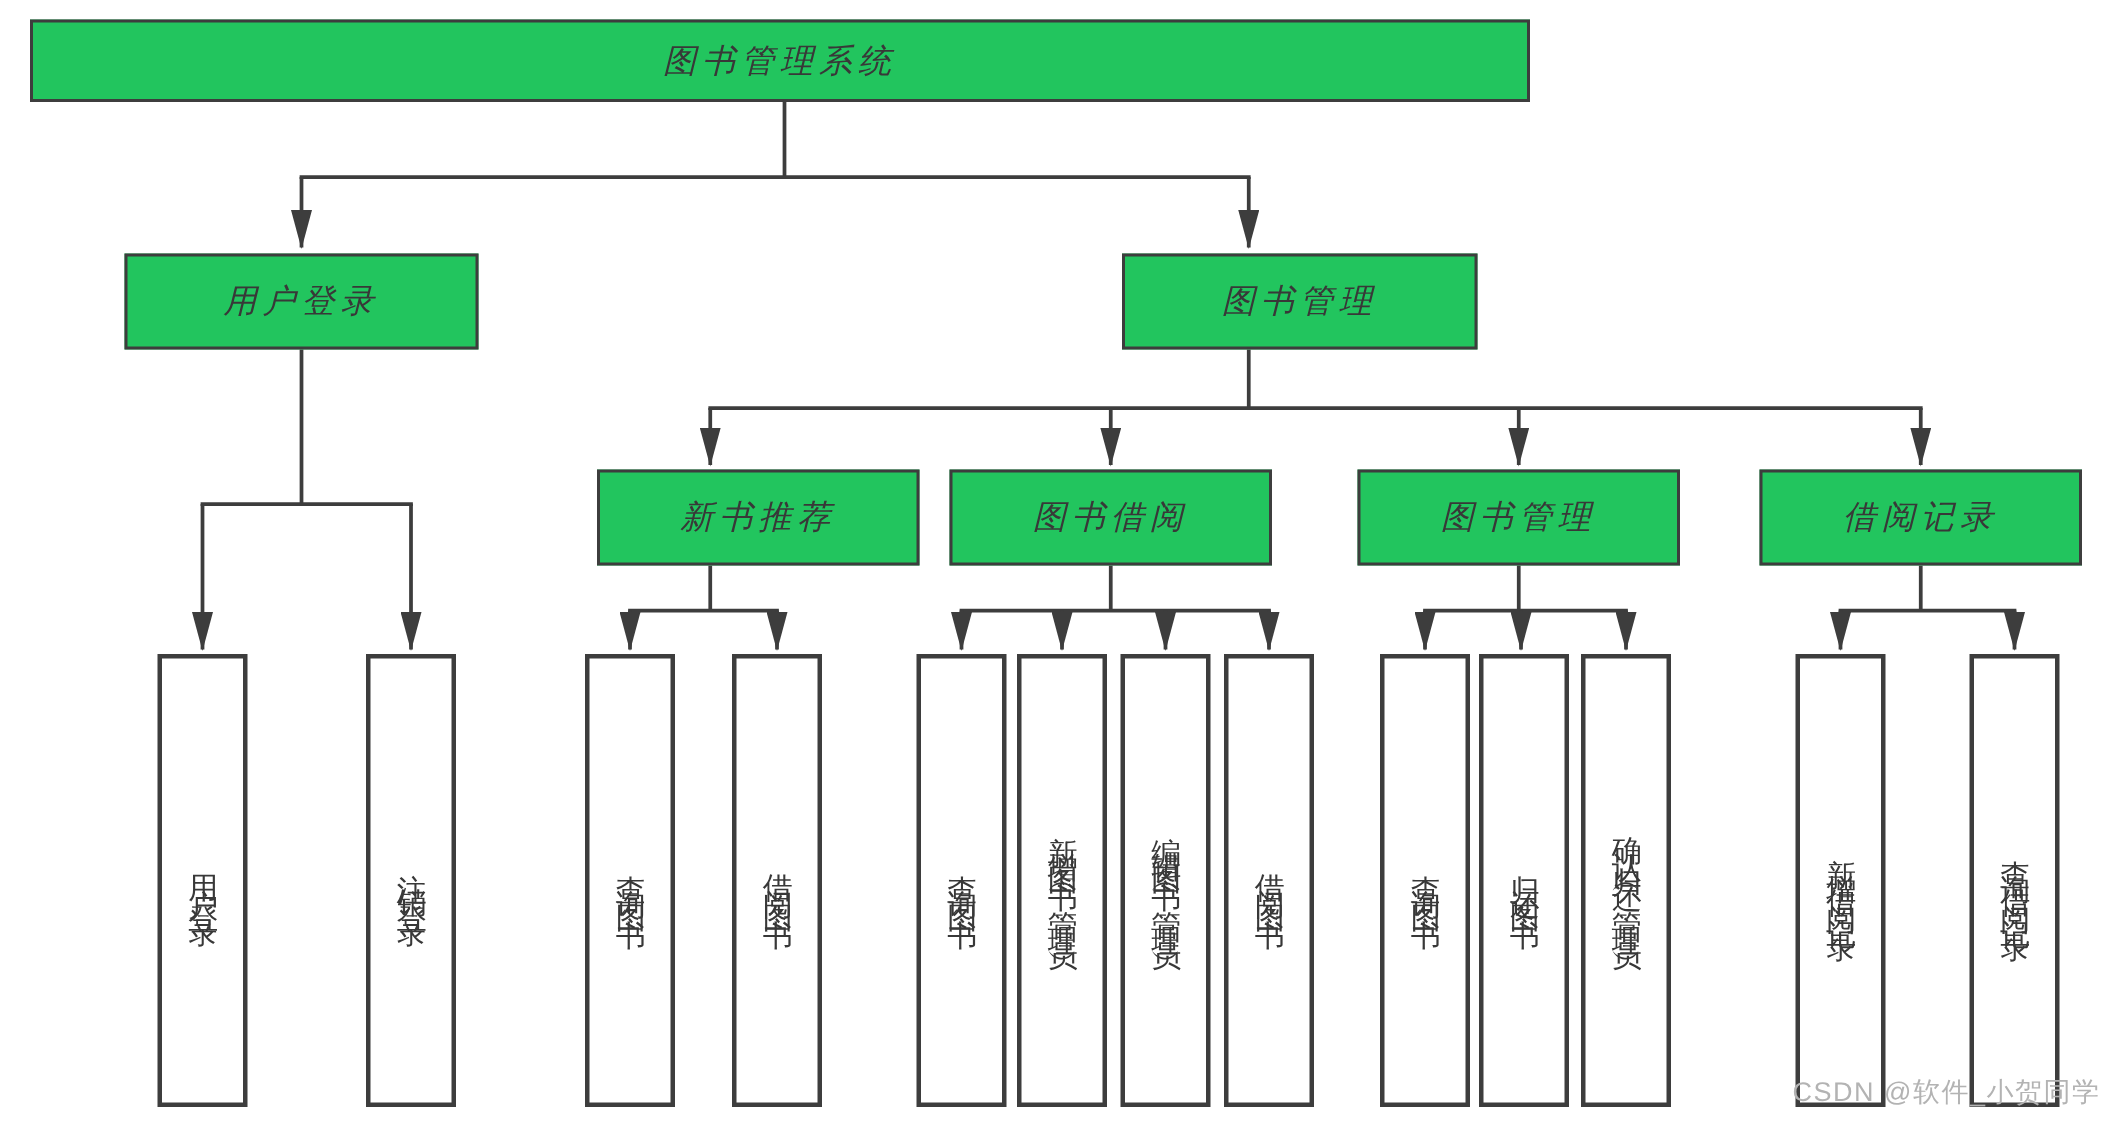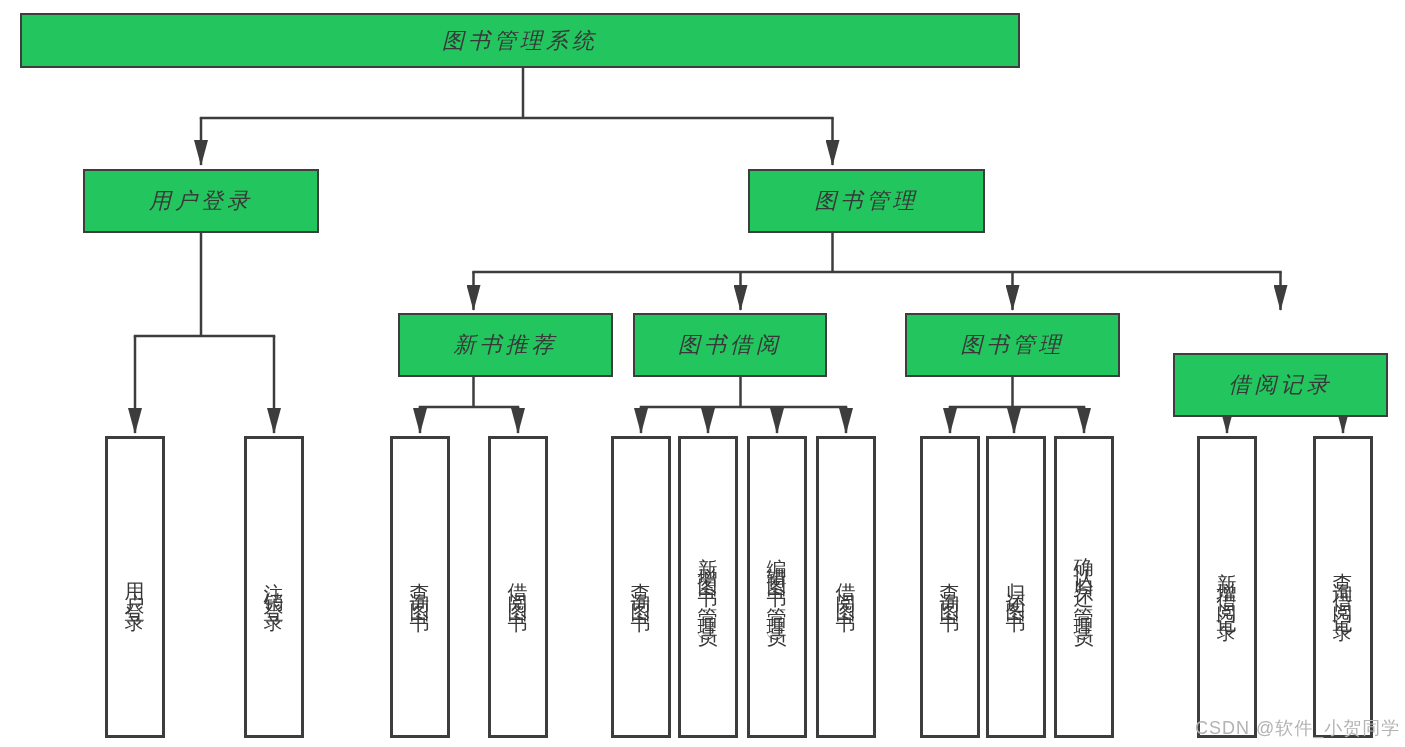--- a/index.html
+++ b/index.html
@@ -81,23 +81,23 @@
     <line class="c" x1="1227" y1="407" x2="1227" y2="433" marker-end="url(#arw)"></line>
     <line class="c" x1="1343" y1="407" x2="1343" y2="433" marker-end="url(#arw)"></line>
   </svg>
 
   <div class="node" style="left:20px;top:13px;width:1000px;height:55px;">图书管理系统</div>
 
   <div class="node" style="left:83px;top:169px;width:236px;height:64px;">用户登录</div>
   <div class="node" style="left:748px;top:169px;width:237px;height:64px;">图书管理</div>
 
   <div class="node" style="left:366px;top:313px;width:215px;height:64px;margin-left:32px;">新书推荐</div>
-  <div class="node" style="left:633px;top:313px;width:194px;height:64px;">图书借阅</div>
+  <div class="node" style="left:633px;top:313px;width:215px;height:64px;">图书借阅</div>
   <div class="node" style="left:905px;top:313px;width:215px;height:64px;">图书管理</div>
-  <div class="node" style="left:1173px;top:313px;width:215px;height:64px;margin-top:40px;">借阅记录</div>
+  <div class="node" style="left:1173px;top:313px;width:215px;height:64px;">借阅记录</div>
 
   <div class="leaf" style="left:105px;">
     <span>用户登录</span>
   </div>
   <div class="leaf" style="left:244px;">
     <span>注销登录</span>
   </div>
 
   <div class="leaf" style="left:390px;">
     <span>查询图书</span>

